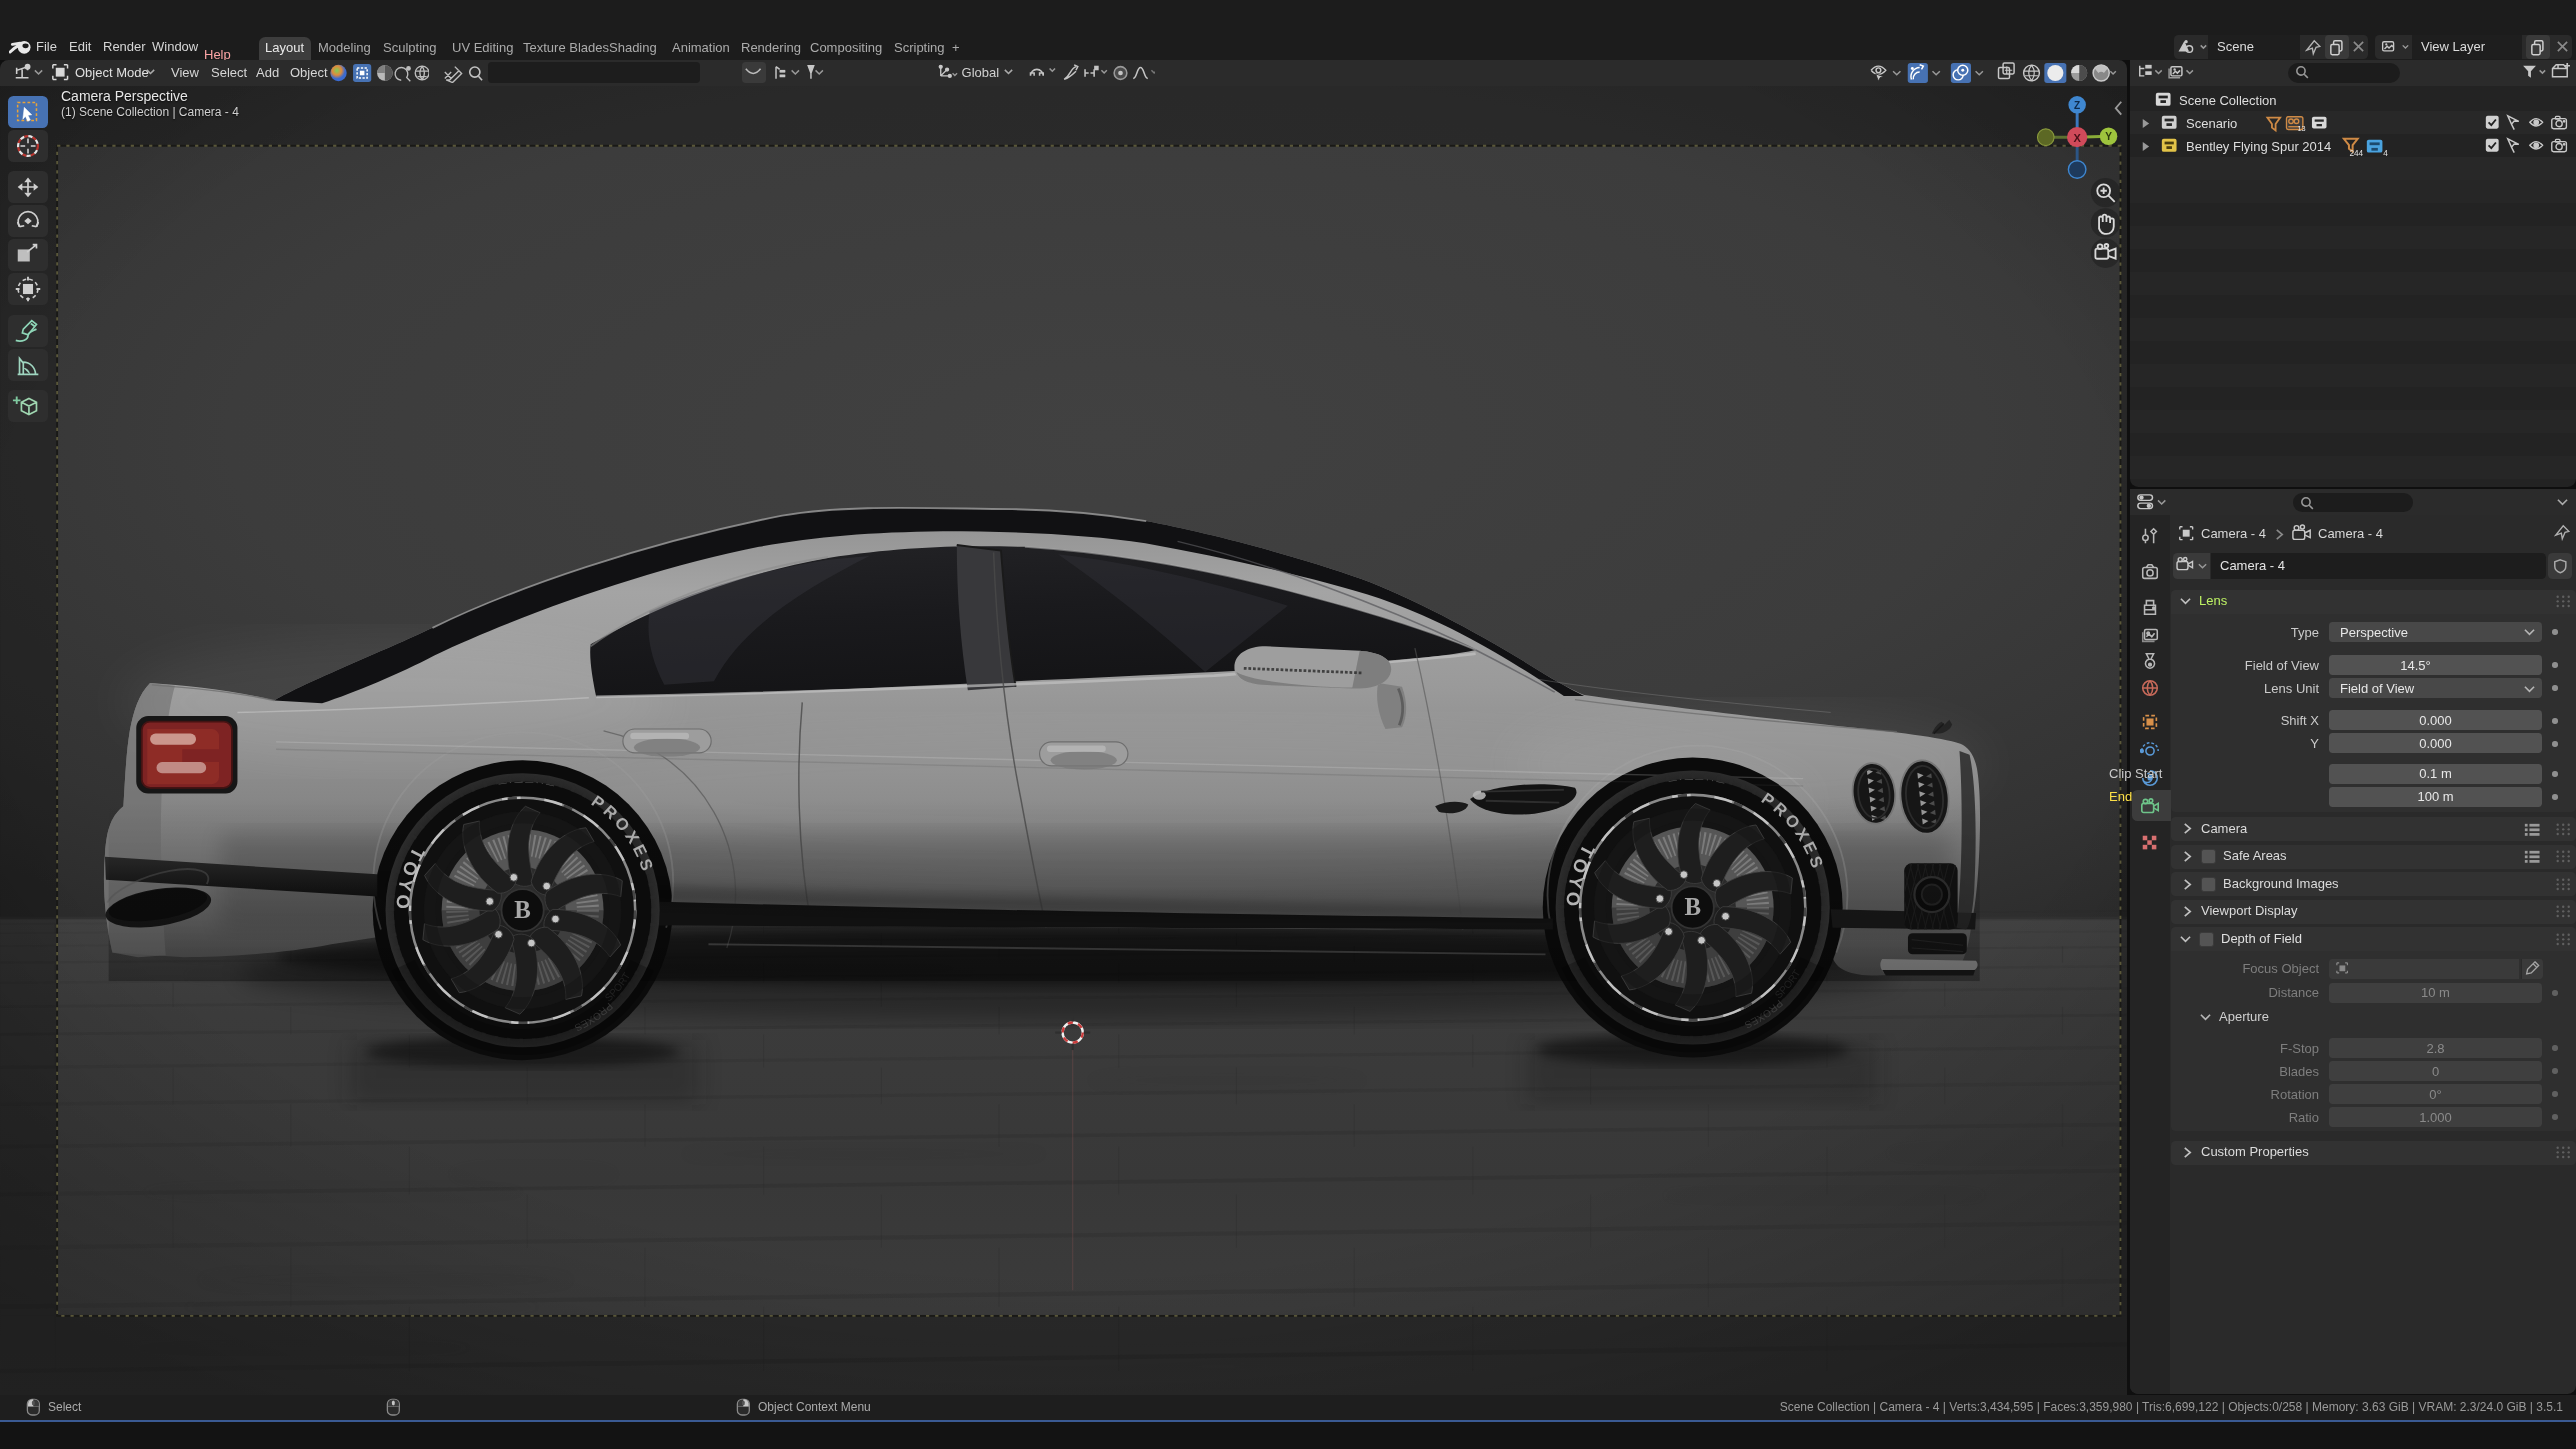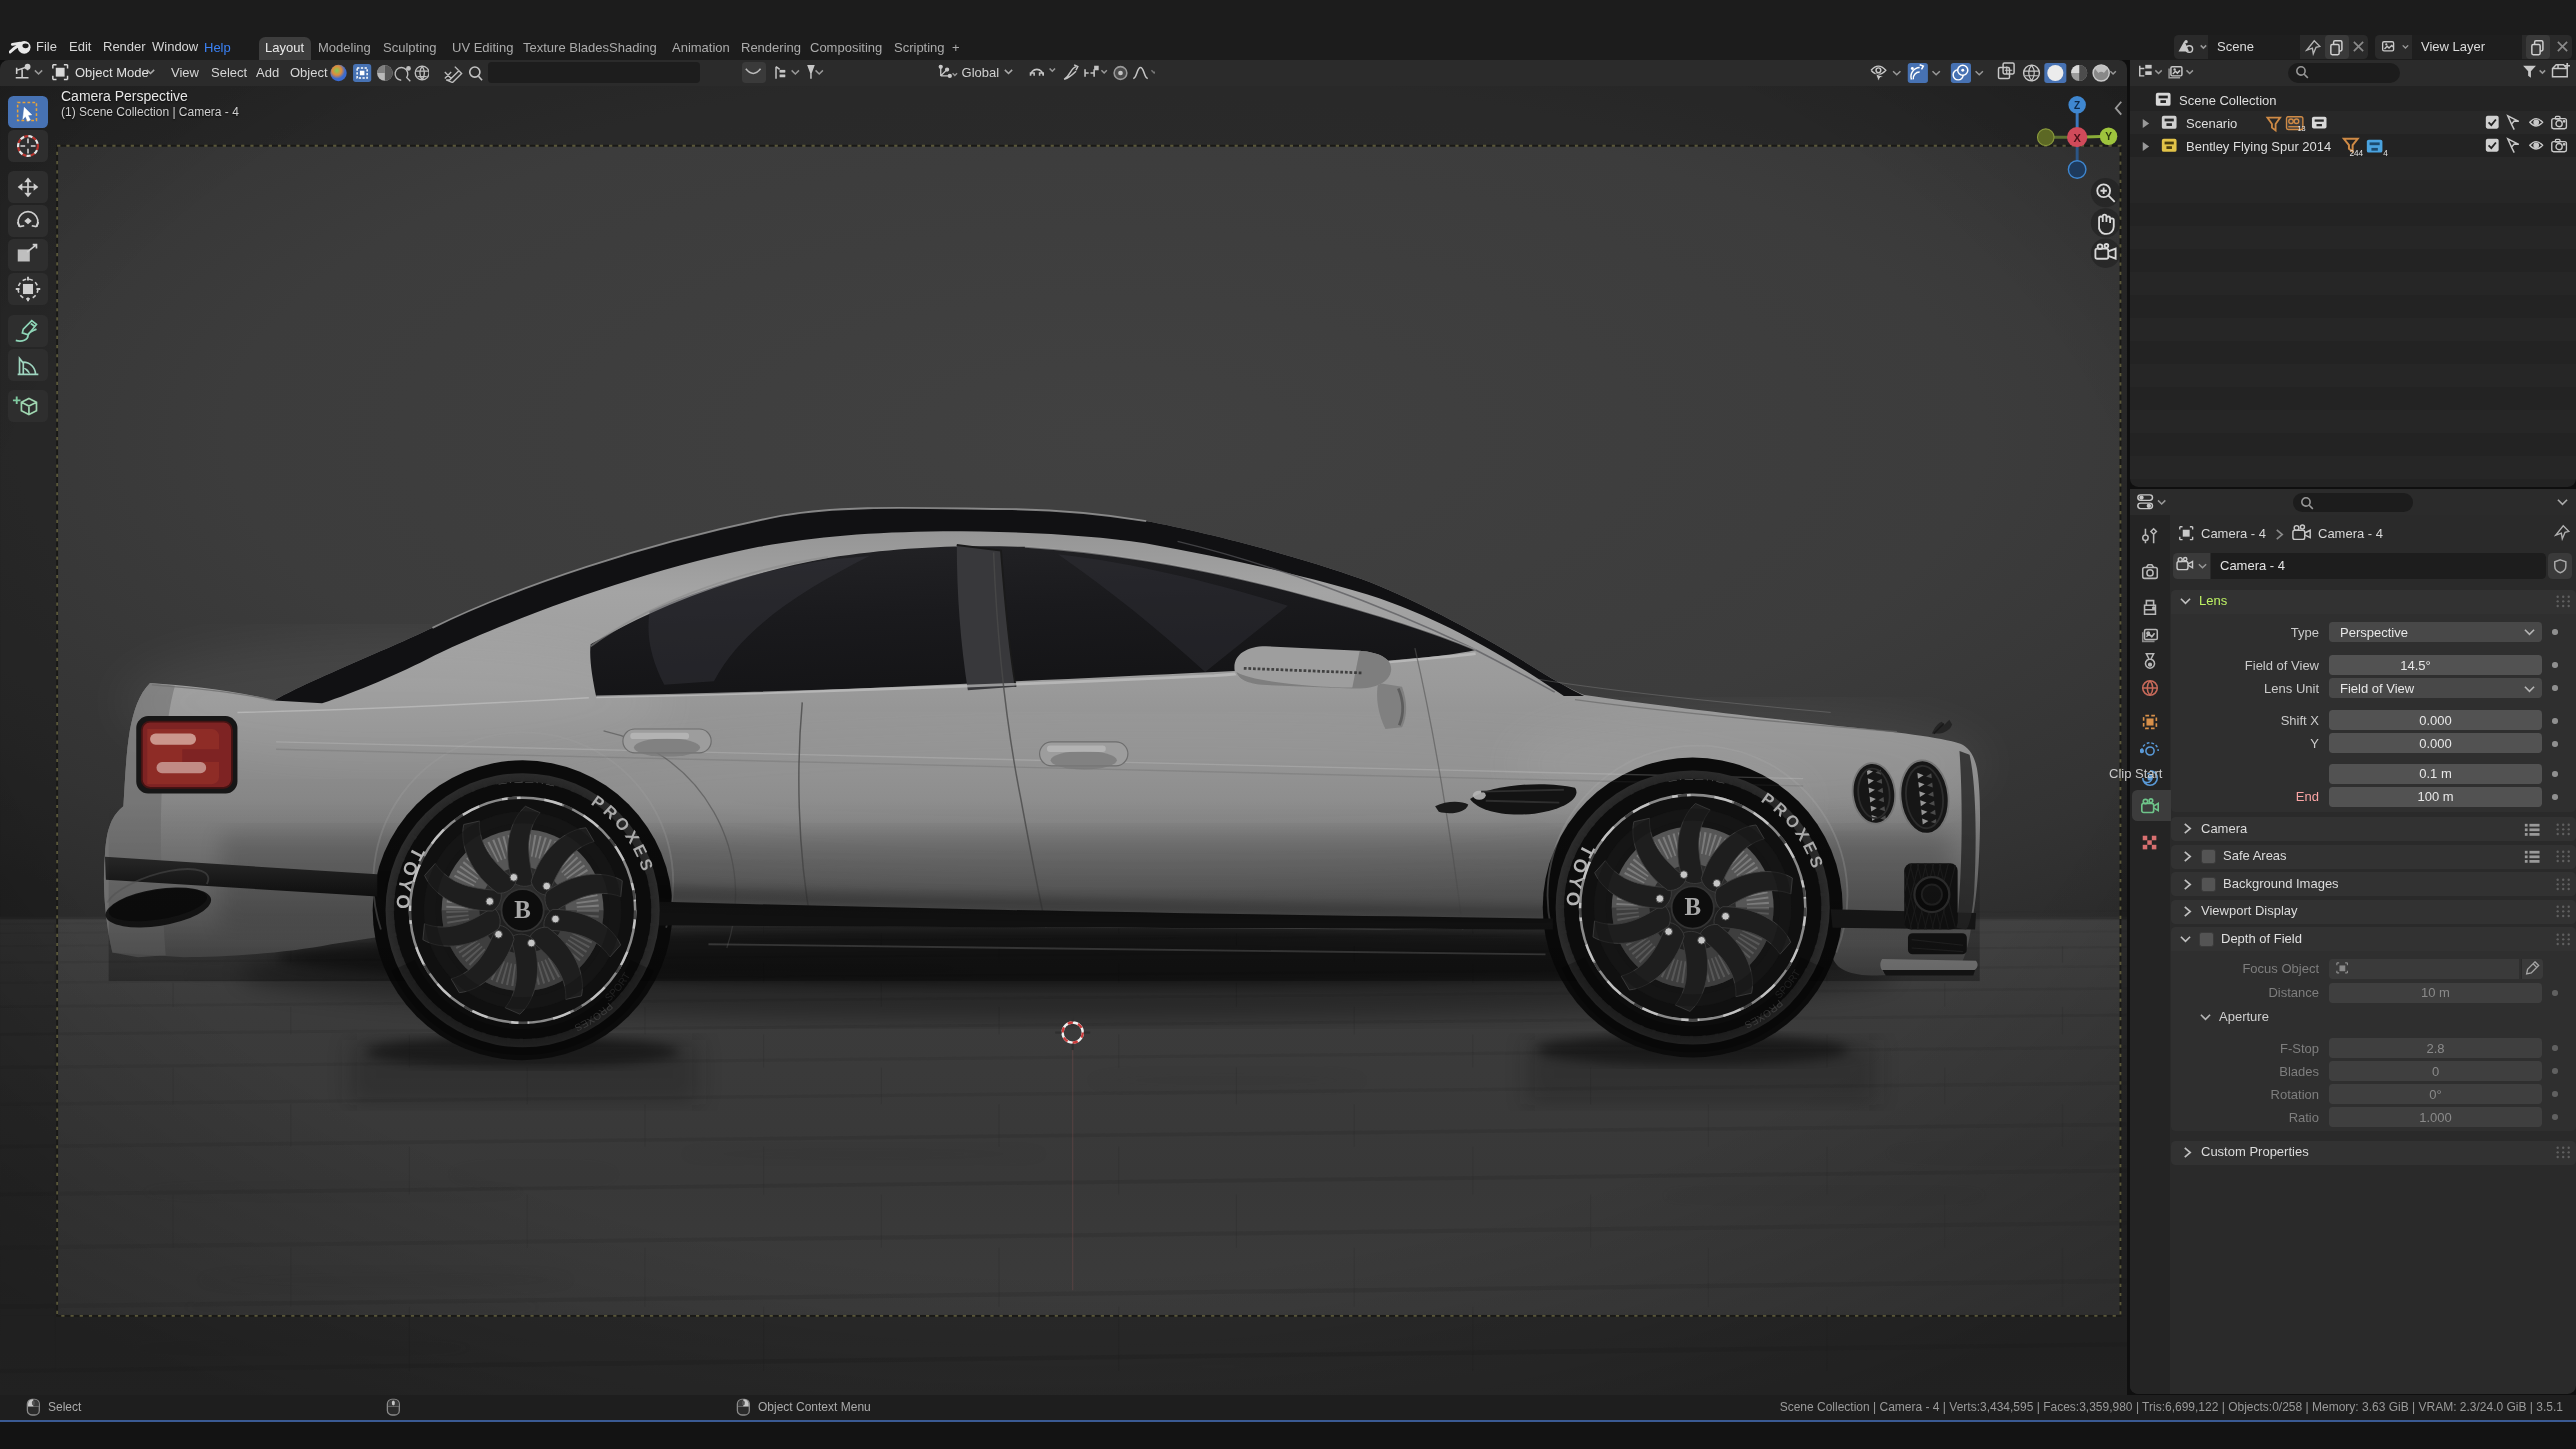--- a/index.html
+++ b/index.html
@@ -13,21 +13,21 @@
 <g fill="none" stroke="#e8e8e8" stroke-linecap="round">
 <circle cx="16.5" cy="12.5" r="7" fill="#e8e8e8" stroke="none"></circle>
 <ellipse cx="18" cy="10.8" rx="3.4" ry="2.6" fill="#1c1c1c" stroke="none"></ellipse>
 <path d="M1,17.5 C4,14.5 7,12 10.5,10.5 M3.5,9.2 L12,8" stroke-width="3.2"></path>
 </g>
   </svg>
 <div class="txt" style="left:36px;top:39px;font-size:13px;color:#d6d6d6">File</div>
 <div class="txt" style="left:69px;top:39px;font-size:13px;color:#d6d6d6">Edit</div>
 <div class="txt" style="left:103px;top:39px;font-size:13px;color:#d6d6d6">Render</div>
 <div class="txt" style="left:152px;top:39px;font-size:13px;color:#d6d6d6">Window</div>
-<div class="txt" style="left:204px;top:40px;font-size:13px;color:#3b82f6">Help</div>
+<div class="txt" style="left:204px;top:47px;font-size:13px;color:#fca5a5">Help</div>
 <div class="abs" style="left:259px;top:37px;width:52px;height:23px;background:#3d3d3d;border-radius:6.4px 6.4px 0 0"></div>
 <div class="txt" style="left:265px;top:40px;font-size:13px;color:#e9e9e9">Layout</div>
 <div class="txt" style="left:318px;top:40px;font-size:13px;color:#ababab">Modeling</div>
 <div class="txt" style="left:383px;top:40px;font-size:13px;color:#ababab">Sculpting</div>
 <div class="txt" style="left:452px;top:40px;font-size:13px;color:#ababab">UV Editing</div>
 <div class="txt" style="left:523px;top:40px;font-size:13px;color:#ababab">Texture Blades</div>
 <div class="txt" style="left:609px;top:40px;font-size:13px;color:#ababab">Shading</div>
 <div class="txt" style="left:672px;top:40px;font-size:13px;color:#ababab">Animation</div>
 <div class="txt" style="left:741px;top:40px;font-size:13px;color:#ababab">Rendering</div>
 <div class="txt" style="left:810px;top:40px;font-size:13px;color:#ababab">Compositing</div>
@@ -1005,21 +1005,21 @@
 <div class="txt" style="left:2329px;top:713px;width:213px;text-align:center;font-size:13px;color:#e8e8e8">0.000</div>
 <div class="abs" style="left:2552px;top:718px;width:5.5px;height:5.5px;background:#8f8f8f;border-radius:50%"></div>
 <div class="txt" style="left:2109px;top:736px;width:210px;text-align:right;font-size:13px;color:#cbcbcb">Y</div>
 <div class="abs" style="left:2329px;top:733px;width:213px;height:20px;background:#525252;border-radius:3.7px"></div>
 <div class="txt" style="left:2329px;top:736px;width:213px;text-align:center;font-size:13px;color:#e8e8e8">0.000</div>
 <div class="abs" style="left:2552px;top:741px;width:5.5px;height:5.5px;background:#8f8f8f;border-radius:50%"></div>
 <div class="txt" style="left:2109px;top:766px;width:210px;font-size:13px;color:#cbcbcb">Clip Start</div>
 <div class="abs" style="left:2329px;top:764px;width:213px;height:20px;background:#525252;border-radius:3.7px"></div>
 <div class="txt" style="left:2329px;top:766px;width:213px;text-align:center;font-size:13px;color:#e8e8e8">0.1 m</div>
 <div class="abs" style="left:2552px;top:771px;width:5.5px;height:5.5px;background:#8f8f8f;border-radius:50%"></div>
-<div class="txt" style="left:2109px;top:789px;width:210px;text-align:right;font-size:13px;color:#fca5a5">End</div>
+<div class="txt" style="left:2109px;top:789px;width:210px;font-size:13px;color:#fde047">End</div>
 <div class="abs" style="left:2329px;top:787px;width:213px;height:20px;background:#525252;border-radius:3.7px"></div>
 <div class="txt" style="left:2329px;top:789px;width:213px;text-align:center;font-size:13px;color:#e8e8e8">100 m</div>
 <div class="abs" style="left:2552px;top:794px;width:5.5px;height:5.5px;background:#8f8f8f;border-radius:50%"></div>
 <div class="abs" style="left:2171px;top:817px;width:405px;height:24px;background:#323232;border-radius:4.6px"></div>
 <svg class="abs" style="left:2182px;top:822px" width="11" height="13" viewBox="0 0 12 14">
     <path d="M3,2 l6,5 -6,5" stroke="#c0c0c0" stroke-width="1.8" fill="none"></path>
   </svg>
 <div class="txt" style="left:2201px;top:821px;font-size:13px;color:#dcdcdc">Camera</div>
 <svg class="abs" style="left:2523px;top:822px" width="18.4" height="14.7" viewBox="0 0 20 16">
     <g fill="#9a9a9a">

